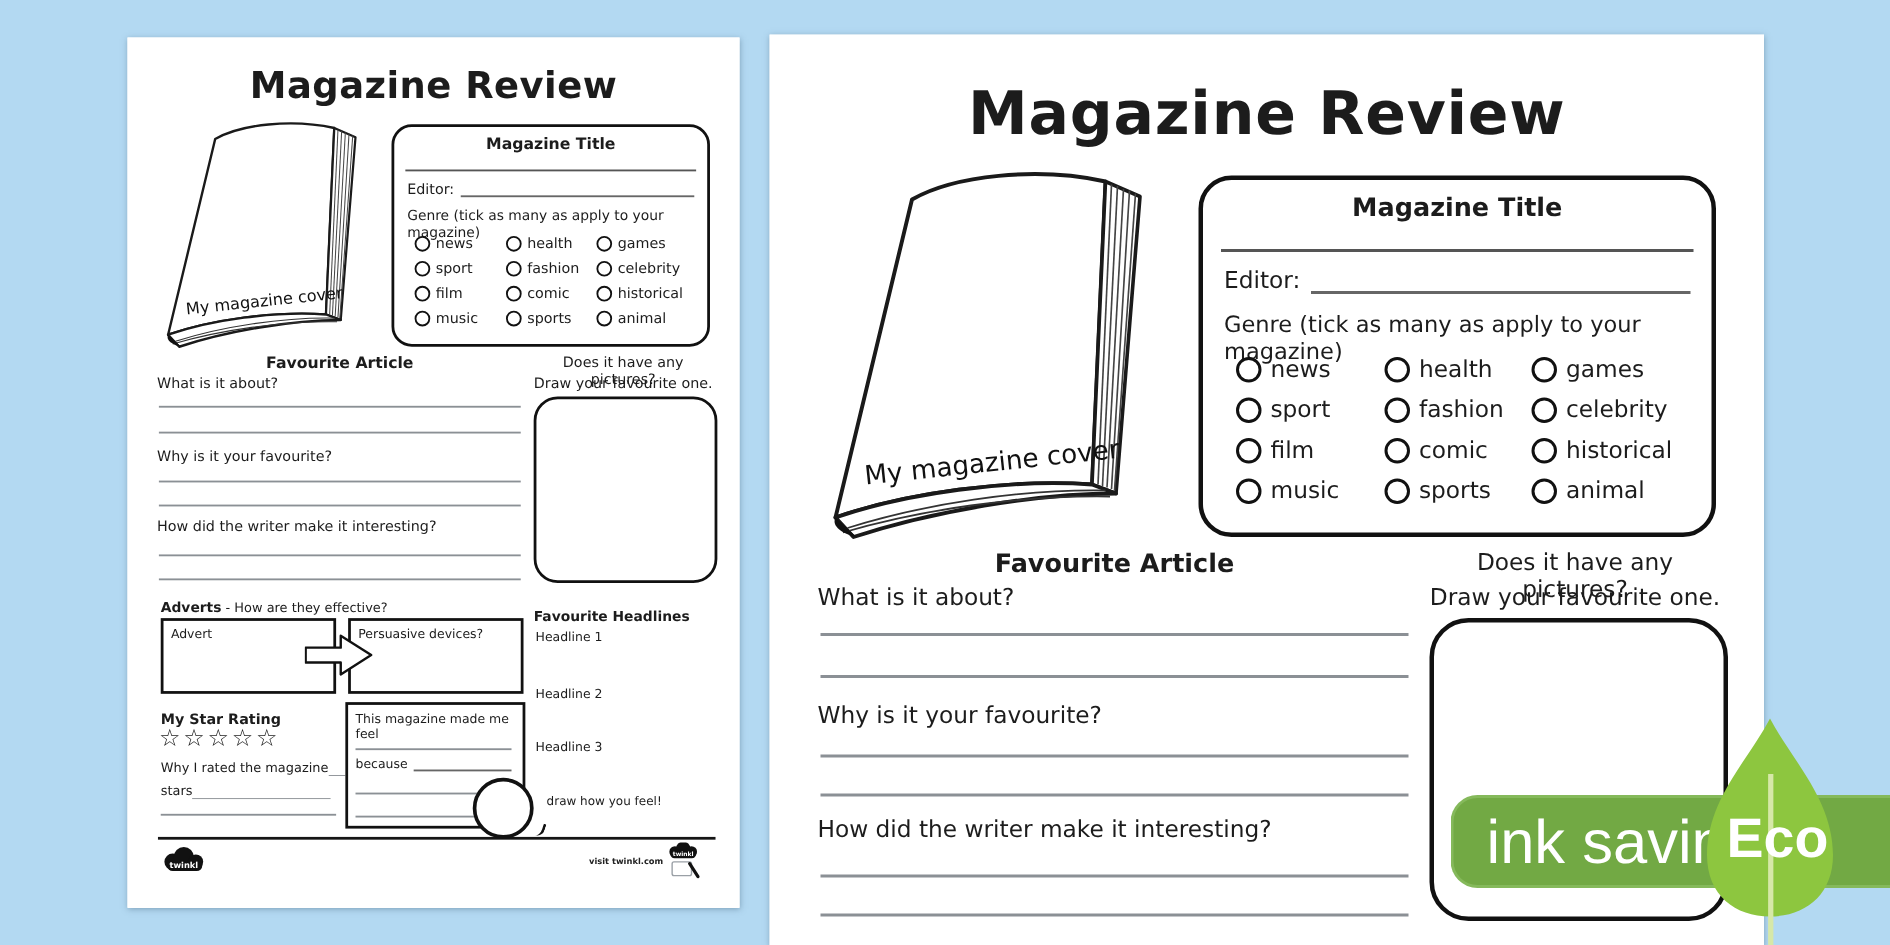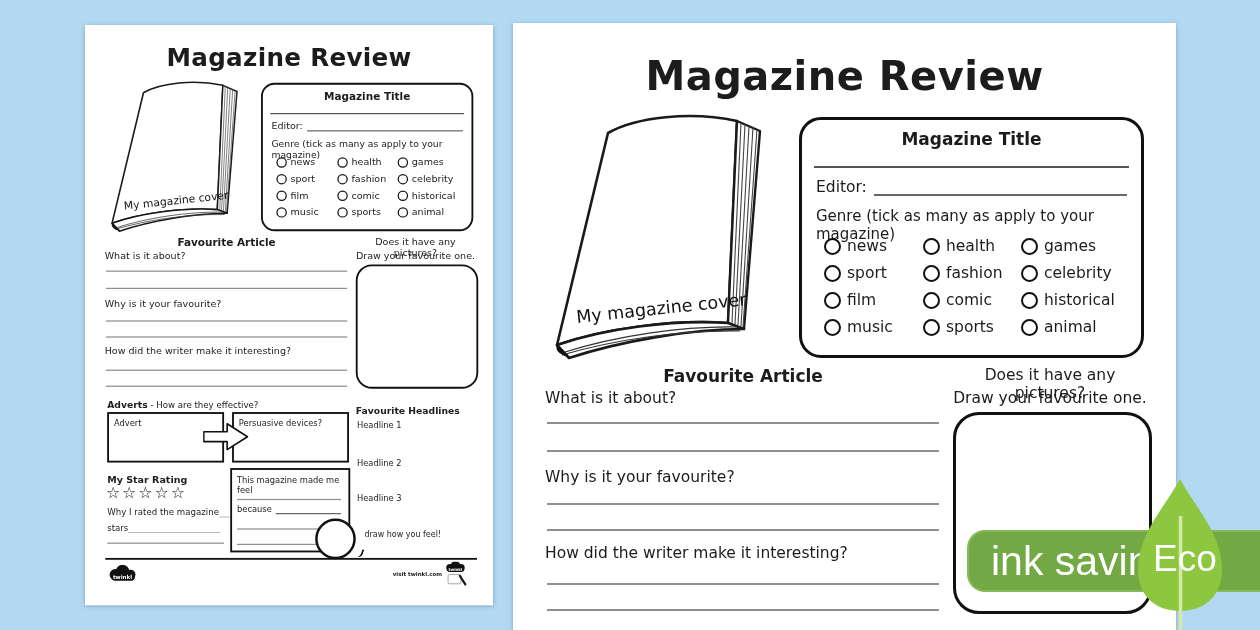--- a/index.html
+++ b/index.html
@@ -61,21 +61,21 @@
   .feel-tail{left:438px;top:850px;width:11px;height:15px;border-right:3.5px solid #111;border-radius:0 0 60% 0;transform:rotate(18deg);z-index:6;}
   .draw-label{left:454px;top:820px;font-size:13px;}
 
   .footer-rule{top:866px;left:33px;width:604px;height:3px;background:#151515;}
   .visit{left:500px;top:888px;font-size:9px;font-weight:bold;color:#222;}
 
   
   .eco-bar{position:absolute;left:967px;top:530px;width:293px;height:62px;background:#72a944;border:2px solid #85b95b;border-right:none;border-radius:18px 0 0 18px;box-sizing:border-box;z-index:40;}
   .eco-bar-text{position:absolute;left:22px;top:0;height:58px;display:flex;align-items:center;color:#fff;font-family:"Liberation Sans",sans-serif;font-size:41px;}
   .eco-leaf{position:absolute;left:1128px;top:476px;z-index:41;}
-  .eco-word{position:absolute;left:1140px;top:538px;width:90px;text-align:center;color:#fff;font-family:"Liberation Sans",sans-serif;font-weight:normal;font-size:37px;z-index:42;}
+  .eco-word{position:absolute;left:1140px;top:538px;width:90px;text-align:center;color:#fff;font-family:"Liberation Sans",sans-serif;font-weight:bold;font-size:37px;z-index:42;}
 </style>
 </head>
 <body>
 
 <div class="page page-right">
   <div class="sheet" id="sheet-master">
 
     <div class="abs sheet-title">Magazine Review</div>
 
     <svg class="abs cover-svg" width="232" height="266" viewBox="0 0 232 266">

